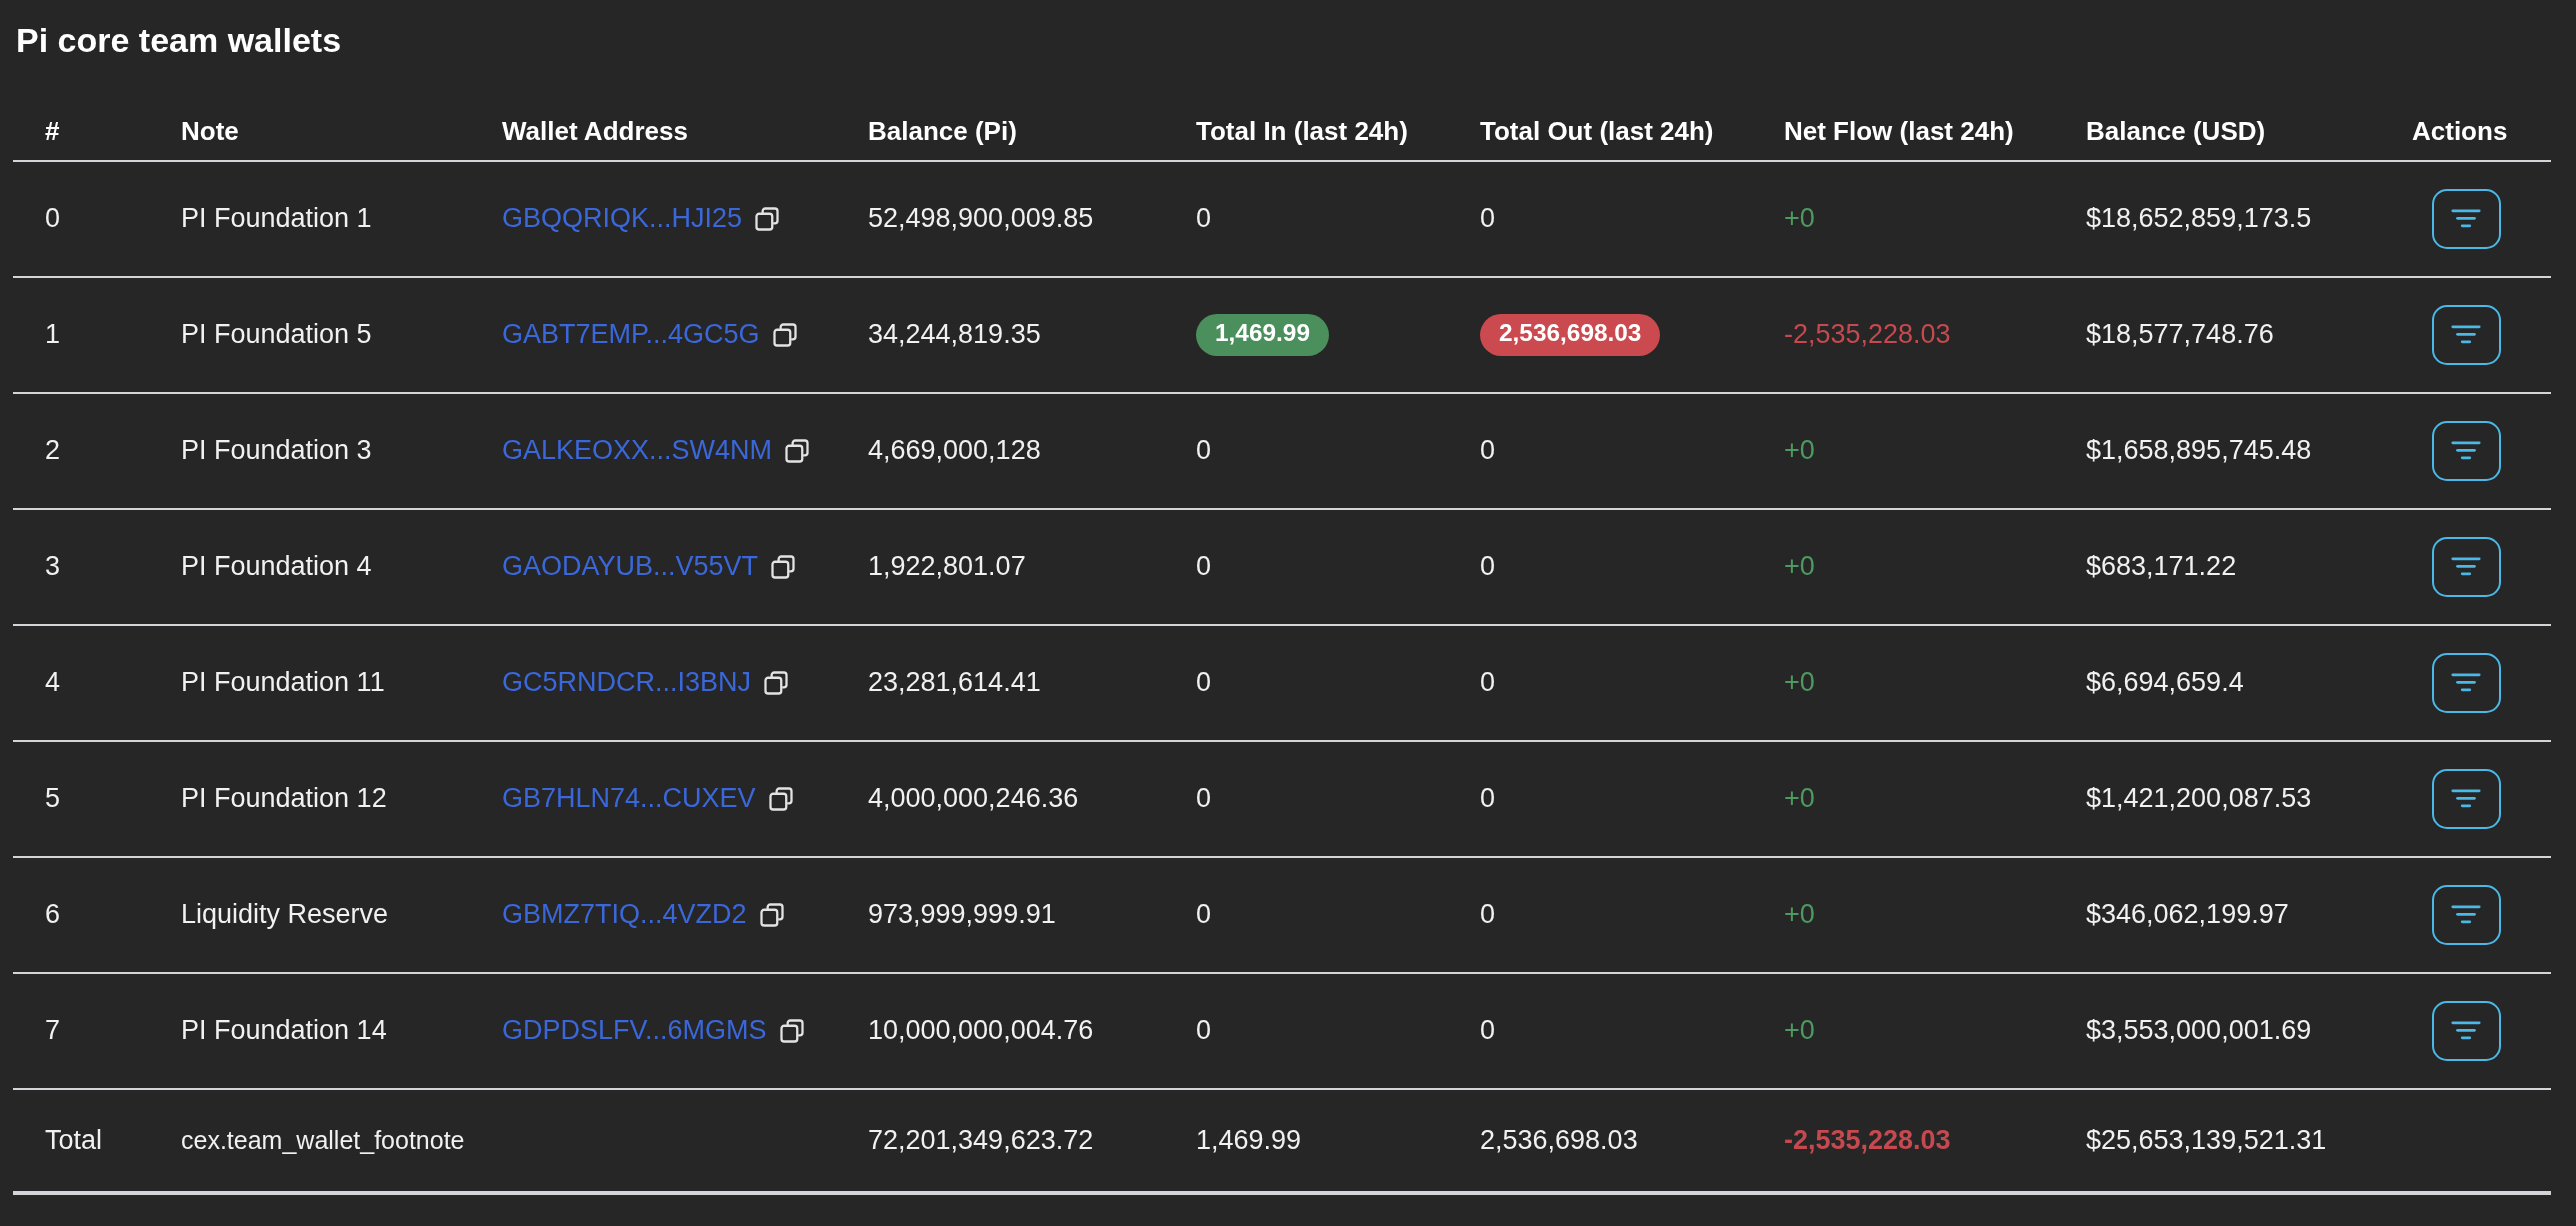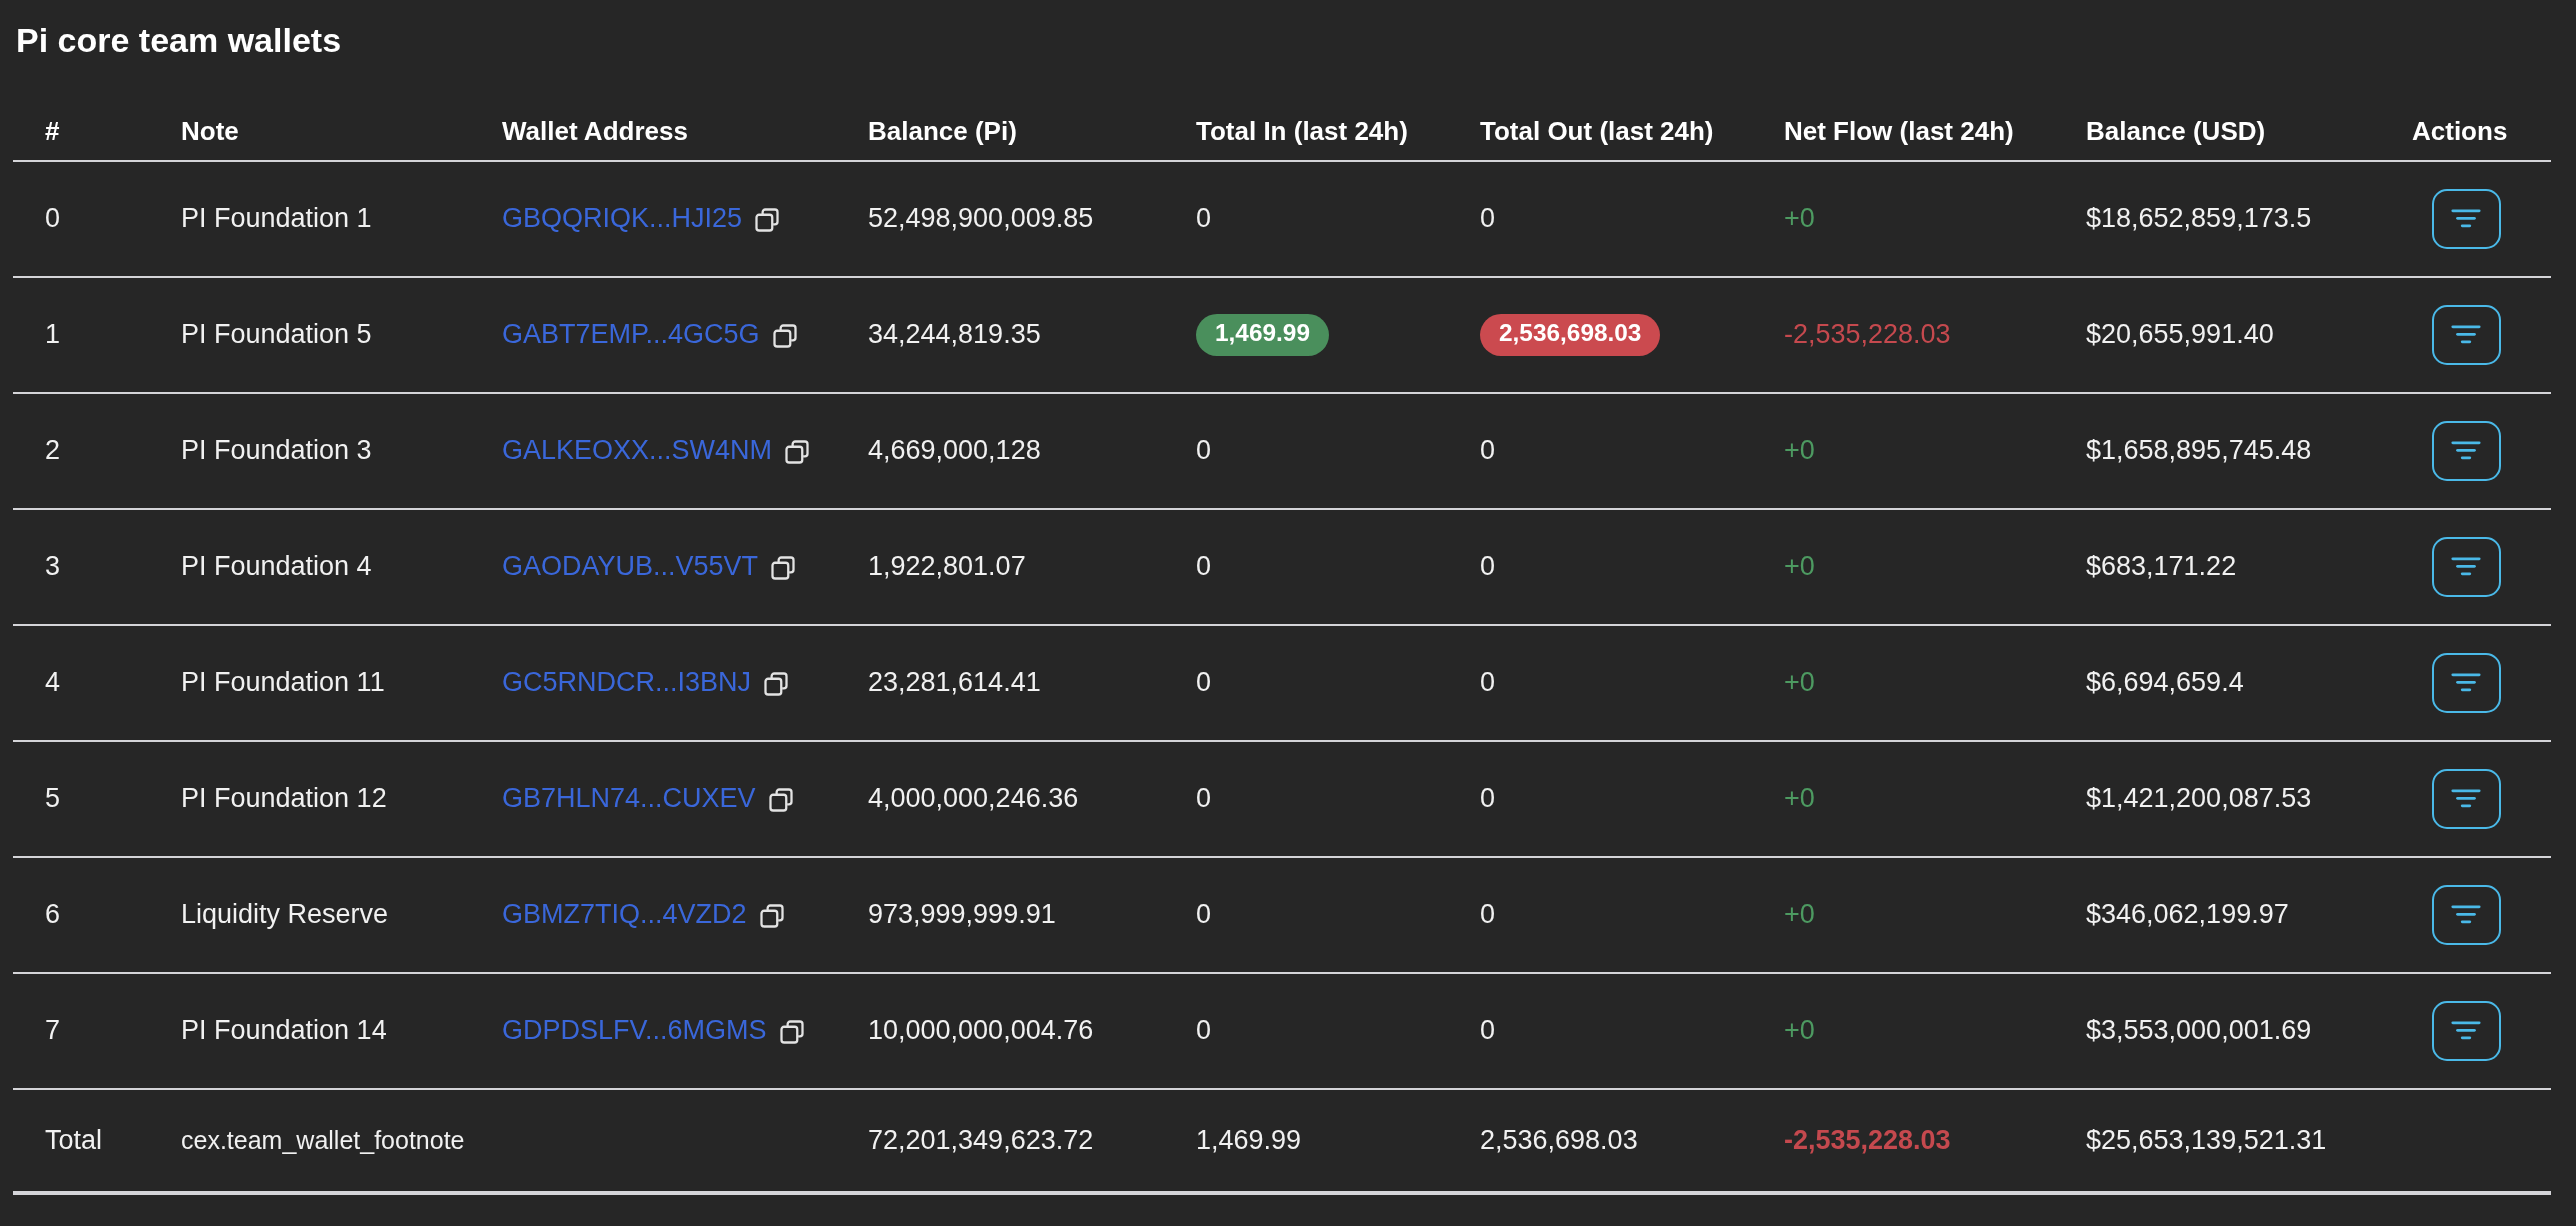--- a/index.html
+++ b/index.html
@@ -54,21 +54,21 @@
     color:var(--text);
     white-space:nowrap;
   }
   .th{
     font-size:26px;
     font-weight:700;
     color:#ffffff;
   }
   .addr-cell{
     display:flex;
-    align-items:flex-end;
+    align-items:center;
     gap:11.3px;
   }
   .addr{
     color:var(--link);
     text-decoration:none;
     cursor:pointer;
     font-size:27px;
   }
   .copy-btn{
     background:none;border:none;cursor:pointer;
@@ -163,21 +163,21 @@
         <svg width="28" height="28" viewBox="0 0 32 32" fill="none" stroke-width="2.6">
             <path d="M11 9V7a3 3 0 0 1 3-3h11a3 3 0 0 1 3 3v11a3 3 0 0 1-3 3h-2"></path>
             <rect x="4" y="10" width="18" height="18" rx="3"></rect>
           </svg>
       </button>
     </div>
     <div class="td">34,244,819.35</div>
     <div class="td"><span class="badge badge-green">1,469.99</span></div>
     <div class="td"><span class="badge badge-red">2,536,698.03</span></div>
     <div class="td flow-red">-2,535,228.03</div>
-    <div class="td">$20,655,991.40</div>
+    <div class="td">$18,577,748.76</div>
     <div class="td actions-cell">
       <button class="action-btn">
         <svg width="32" height="20.7" viewBox="0 0 34 22" fill="none" stroke-width="3" stroke-linecap="round">
             <line x1="3" y1="3" x2="31" y2="3"></line>
             <line x1="8" y1="11" x2="26" y2="11"></line>
             <line x1="13" y1="19" x2="21" y2="19"></line>
           </svg>
       </button>
     </div>
   </div>

